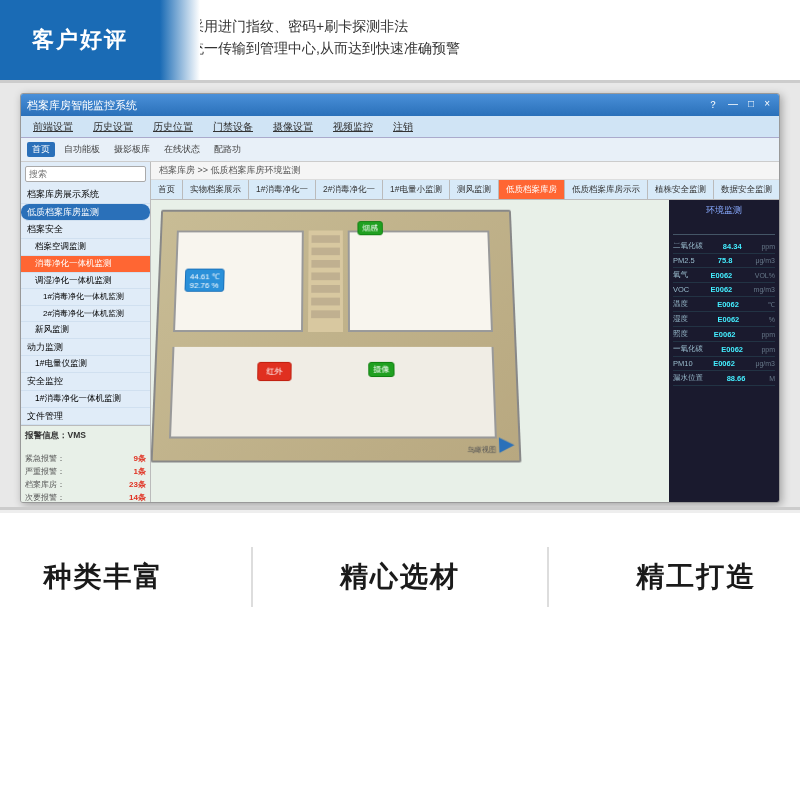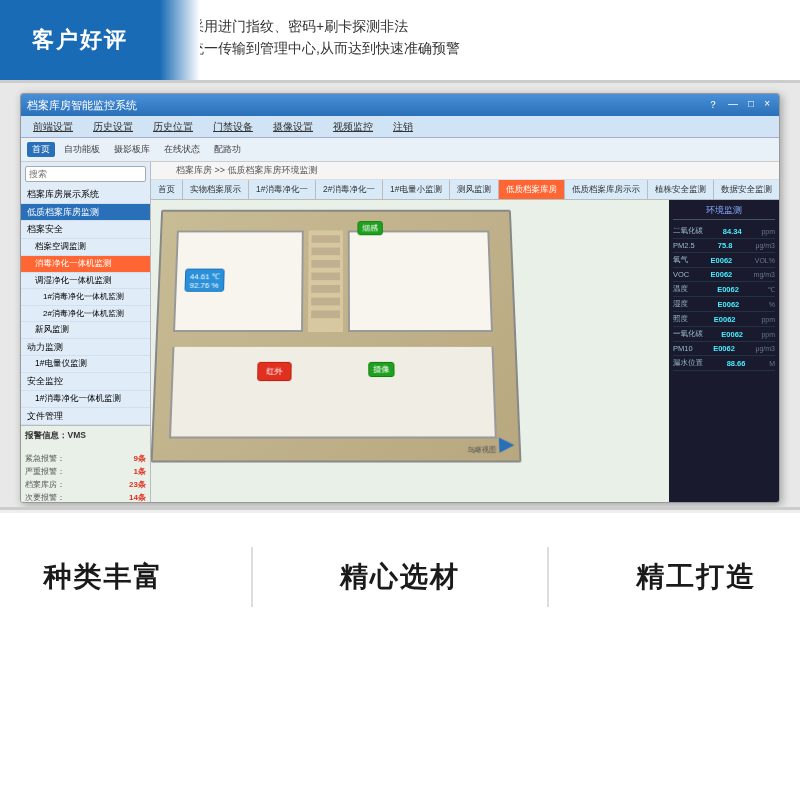--- a/index.html
+++ b/index.html
@@ -137,39 +137,39 @@
       border: 1px solid #aaa;
       border-radius: 2px;
       padding: 0 3px;
     }
     .sw-tree-item {
       padding: 2px 6px;
       cursor: pointer;
       border-bottom: 1px solid #d0e0f0;
       line-height: 1.4;
     }
-    .sw-tree-item.selected { background: #2a70b9; color: #fff; }
+    .sw-tree-item.selected { background: #2a70b9; color: #fff; border-radius: 8px; }
     .sw-tree-item.highlighted { background: #ff6633; color: #fff; }
     .sw-tree-item.level2 { padding-left: 14px; font-size: 8.5px; }
     .sw-tree-item.level3 { padding-left: 22px; font-size: 8px; }
 
     .sw-main {
       flex: 1;
       display: flex;
       flex-direction: column;
       overflow: hidden;
     }
 
     .sw-breadcrumb {
       height: 18px;
       background: #f5f5f5;
       border-bottom: 1px solid #ddd;
       display: flex;
       align-items: center;
-      padding: 0 25px;
+      padding: 0 8px;
       font-size: 9px;
       color: #555;
     }
 
     .sw-nav-tabs {
       height: 20px;
       background: #d8eaf8;
       display: flex;
       align-items: stretch;
       border-bottom: 1px solid #bbb;
@@ -226,21 +226,21 @@
       font-size: 8px;
       padding: 4px;
       overflow-y: auto;
     }
     .env-title {
       text-align: center;
       color: #8af;
       font-size: 9px;
       margin-bottom: 4px;
       border-bottom: 1px solid #456;
-      padding-bottom: 2px;
+      padding-bottom: 17px;
     }
     .env-row {
       display: flex;
       justify-content: space-between;
       align-items: center;
       padding: 2px 0;
       border-bottom: 1px solid #234;
     }
     .env-label { color: #9bc; font-size: 7.5px; }
     .env-value { color: #4ef; font-size: 7.5px; font-weight: bold; }

